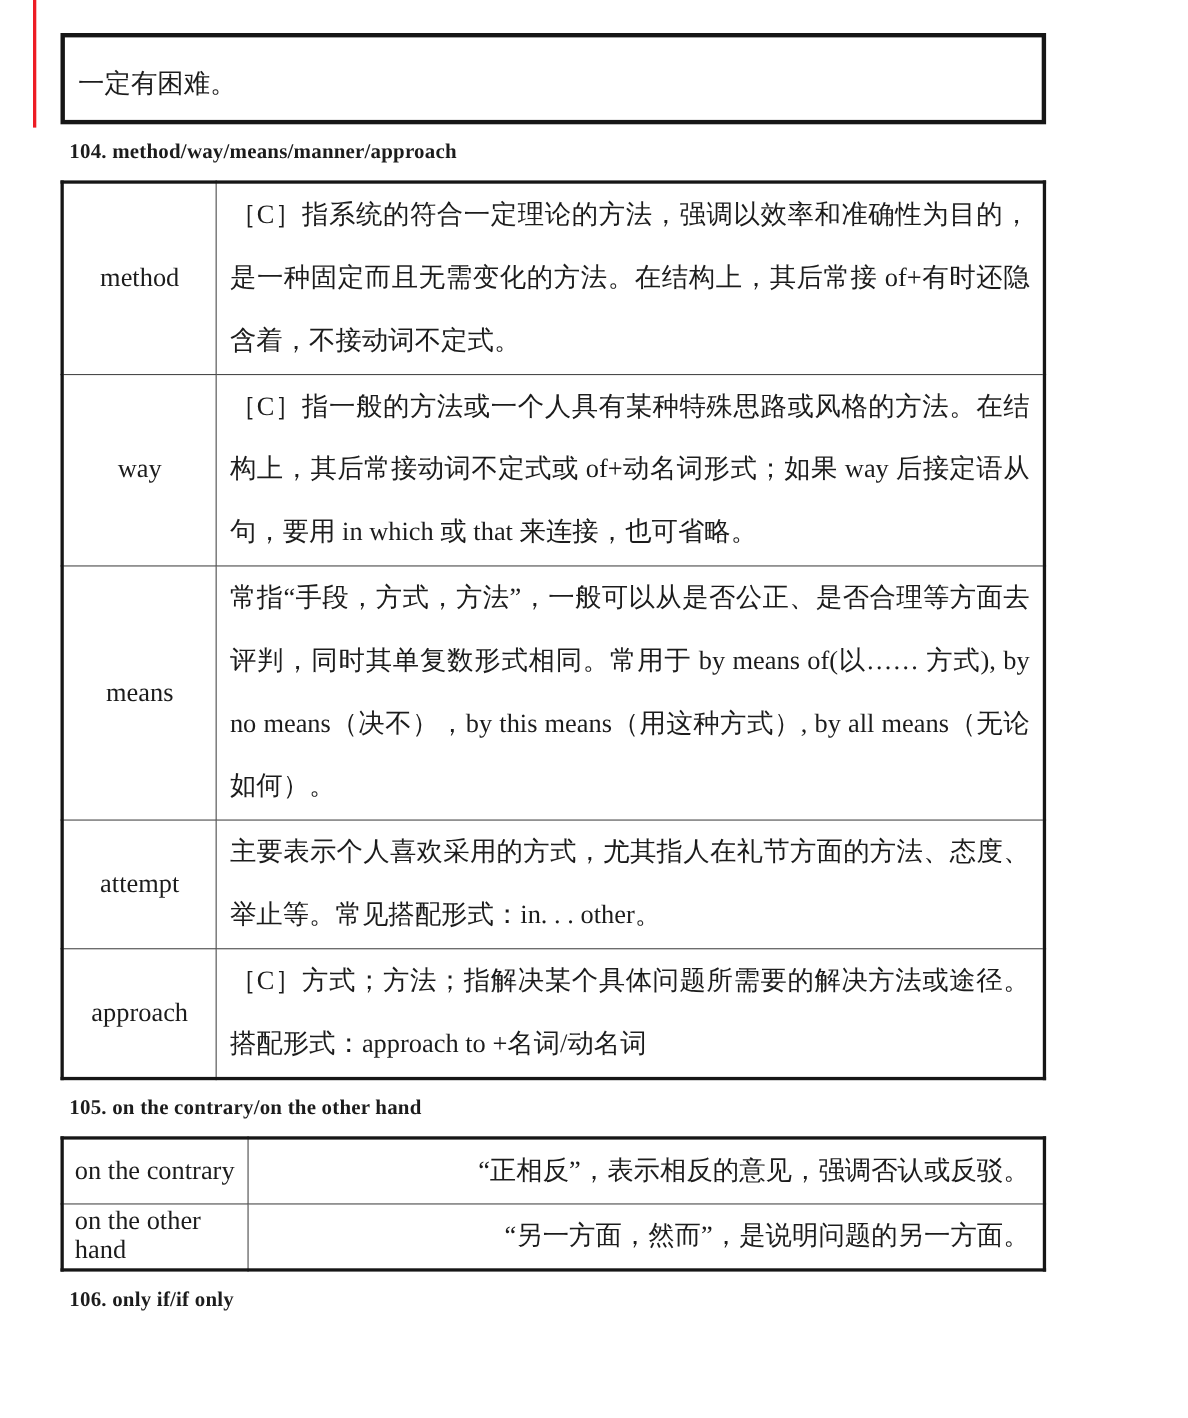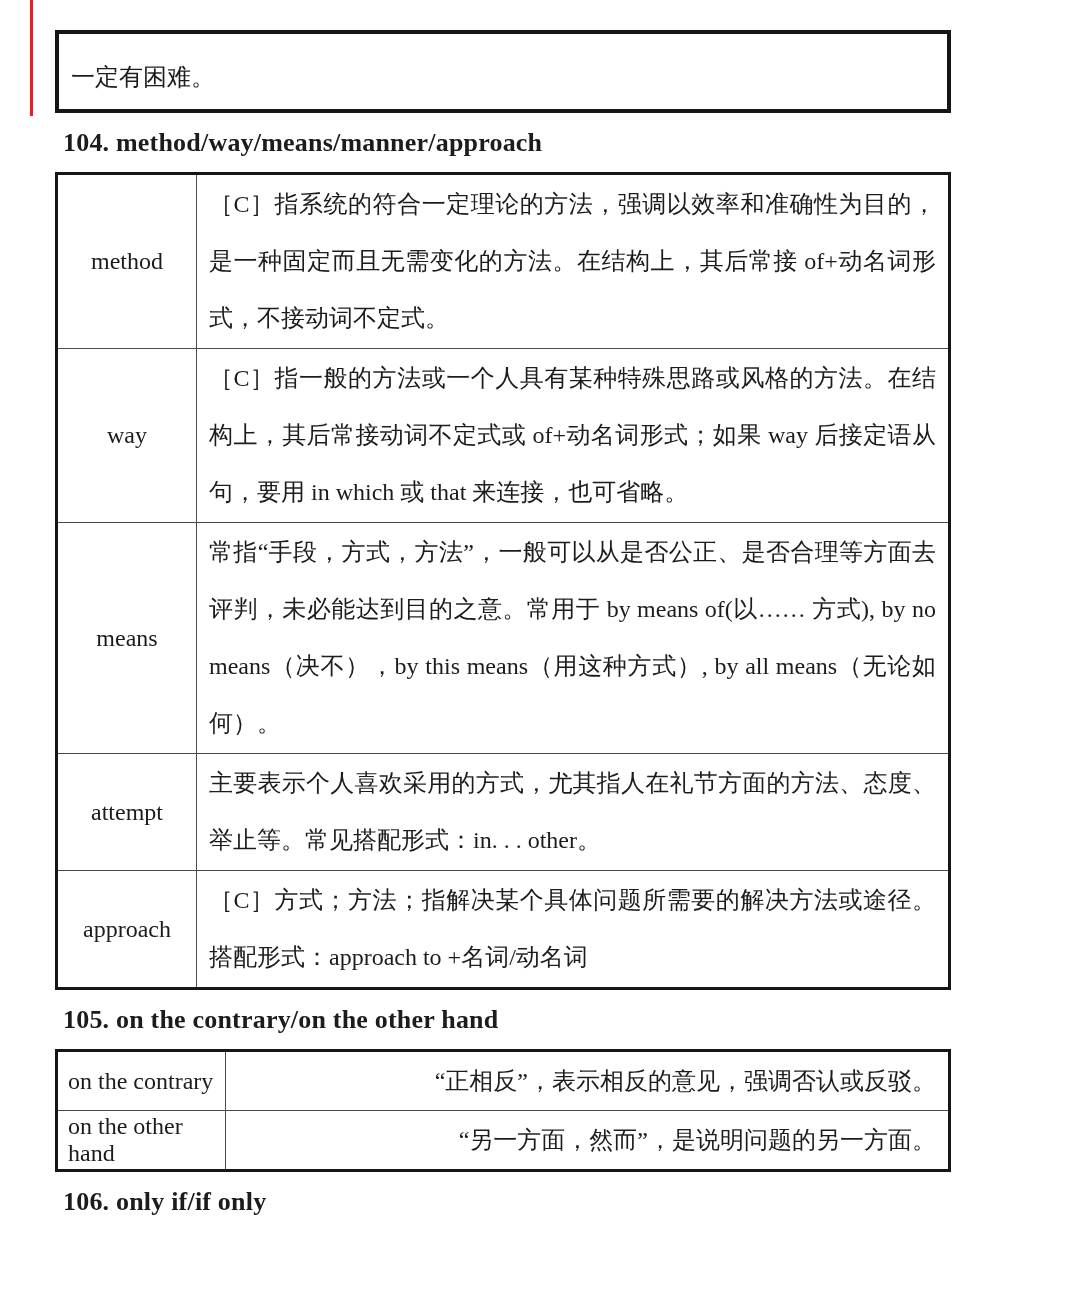--- a/index.html
+++ b/index.html
@@ -29,21 +29,21 @@
   .intro-box {
     border: 4px solid #161616;
     padding: 16px 12px 4px 12px;
     font-size: 24px;
     line-height: 55px;
   }
   .intro-box p {
     text-align: justify;
   }
   h2.section-heading {
-    font-size: 26px;
+    font-size: 19px;
     font-weight: bold;
     margin: 15px 0 14px 8px;
     letter-spacing: 0.2px;
     font-family: Liberation Serif, serif;
   }
   table.cmp {
     width: 100%;
     border-collapse: collapse;
     border: 3px solid #161616;
     table-layout: fixed;
@@ -83,29 +83,29 @@
   <div class="intro-box">
     <p>一定有困难。</p>
   </div>
 
   <h2 class="section-heading">104. method/way/means/manner/approach</h2>
 
   <table class="cmp cmp-104">
     <tbody>
       <tr>
         <td class="term">method</td>
-        <td class="def">［C］指系统的符合一定理论的方法，强调以效率和准确性为目的，是一种固定而且无需变化的方法。在结构上，其后常接 of+动名词形式，不接动词不定式。</td>
+        <td class="def">［C］指系统的符合一定理论的方法，强调以效率和准确性为目的，是一种固定而且无需变化的方法。在结构上，其后常接 of+有时还隐含着，不接动词不定式。</td>
       </tr>
       <tr>
         <td class="term">way</td>
         <td class="def">［C］指一般的方法或一个人具有某种特殊思路或风格的方法。在结构上，其后常接动词不定式或 of+动名词形式；如果 way 后接定语从句，要用 in which 或 that 来连接，也可省略。</td>
       </tr>
       <tr>
         <td class="term">means</td>
-        <td class="def">常指“手段，方式，方法”，一般可以从是否公正、是否合理等方面去评判，未必能达到目的之意。常用于 by means of(以…… 方式), by no means（决不），by this means（用这种方式）, by all means（无论如何）。</td>
+        <td class="def">常指“手段，方式，方法”，一般可以从是否公正、是否合理等方面去评判，同时其单复数形式相同。常用于 by means of(以…… 方式), by no means（决不），by this means（用这种方式）, by all means（无论如何）。</td>
       </tr>
       <tr>
         <td class="term">attempt</td>
         <td class="def">主要表示个人喜欢采用的方式，尤其指人在礼节方面的方法、态度、举止等。常见搭配形式：in. . . other。</td>
       </tr>
       <tr>
         <td class="term">approach</td>
         <td class="def">［C］方式；方法；指解决某个具体问题所需要的解决方法或途径。搭配形式：approach to +名词/动名词</td>
       </tr>
     </tbody>

